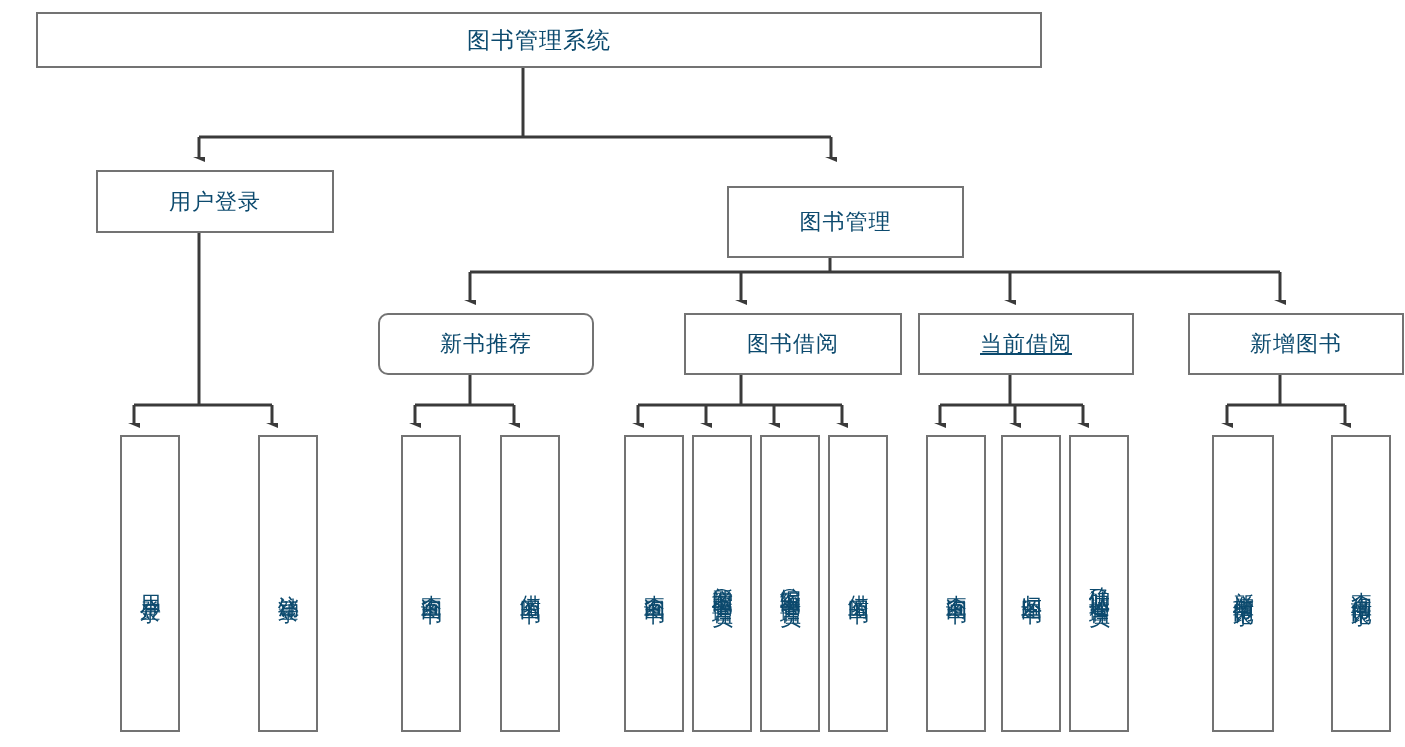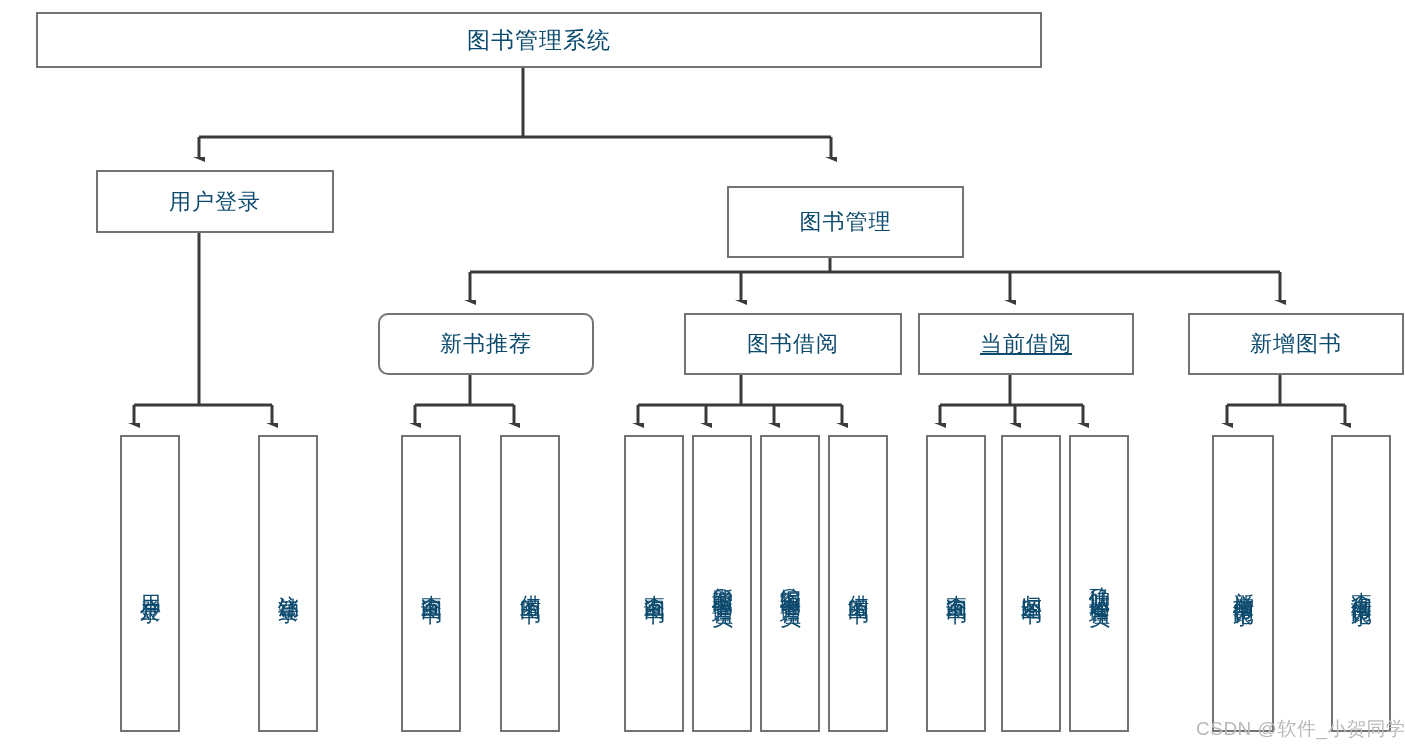--- a/index.html
+++ b/index.html
@@ -163,14 +163,13 @@
   <div class="node vert" id="node-leaf-10" style="left: 1053px; top: 435px; width: 60px; height: 297px;">
       <span class="vlabel">确认归还（管理员）</span>
     </div>
   <div class="node vert" id="node-leaf-11" style="left: 1196px; top: 435px; width: 62px; height: 297px;">
       <span class="vlabel">新增借阅记录</span>
     </div>
   <div class="node vert" id="node-leaf-12" style="left: 1315px; top: 435px; width: 60px; height: 297px;">
       <span class="vlabel">查询借阅记录</span>
     </div>
 
-  <div class="watermark" id="watermark" style="left: 1196px; top: 716px;">CSDN @软件_小贺同学</div>
 </div>
 
 </body></html>

